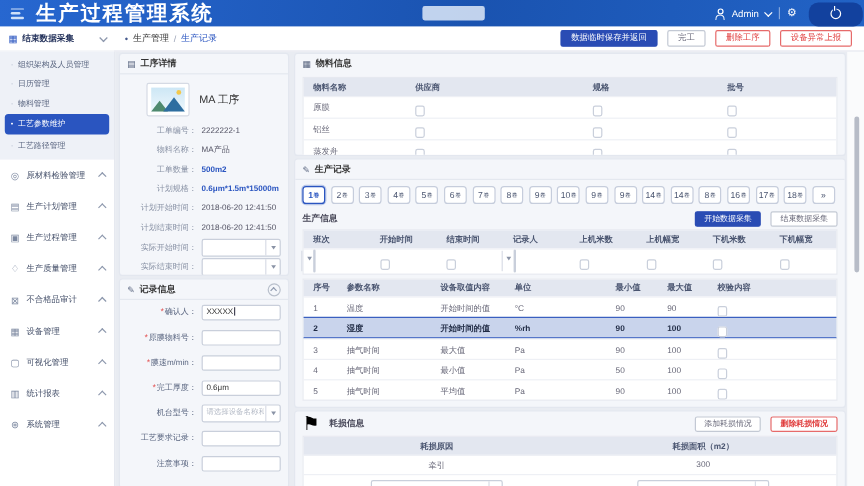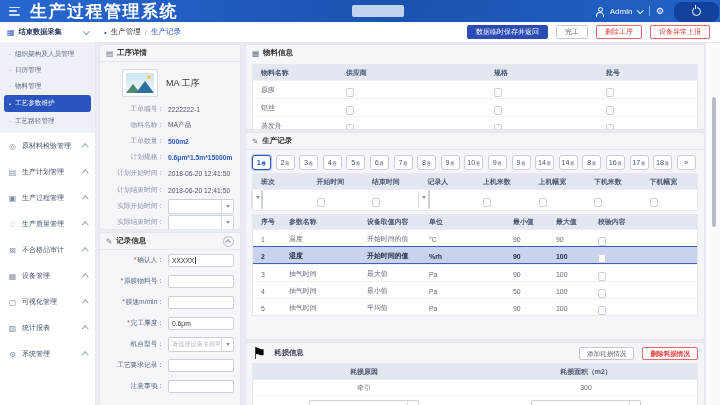--- a/index.html
+++ b/index.html
@@ -437,20 +437,26 @@
         <span class="tab">
             <span>17</span>
             <small>卷</small>
           </span>
         <span class="tab">
             <span>18</span>
             <small>卷</small>
           </span>
         <span class="tab more">»</span>
       </div>
+      <div class="secbar">
+        <span class="sectitle">生产信息</span>
+        <span class="spacer"></span>
+        <button class="btn-primary btn-xs">开始数据采集</button>
+        <button class="btn-plain btn-xs">结束数据采集</button>
+      </div>
       <div class="tbl" style="margin-top:0">
         <div class="trow thead g-prod">
           <span class="c">班次</span>
           <span class="c">开始时间</span>
           <span class="c">结束时间</span>
           <span class="c">记录人</span>
           <span class="c">上机米数</span>
           <span class="c">上机幅宽</span>
           <span class="c">下机米数</span>
           <span class="c">下机幅宽</span>

